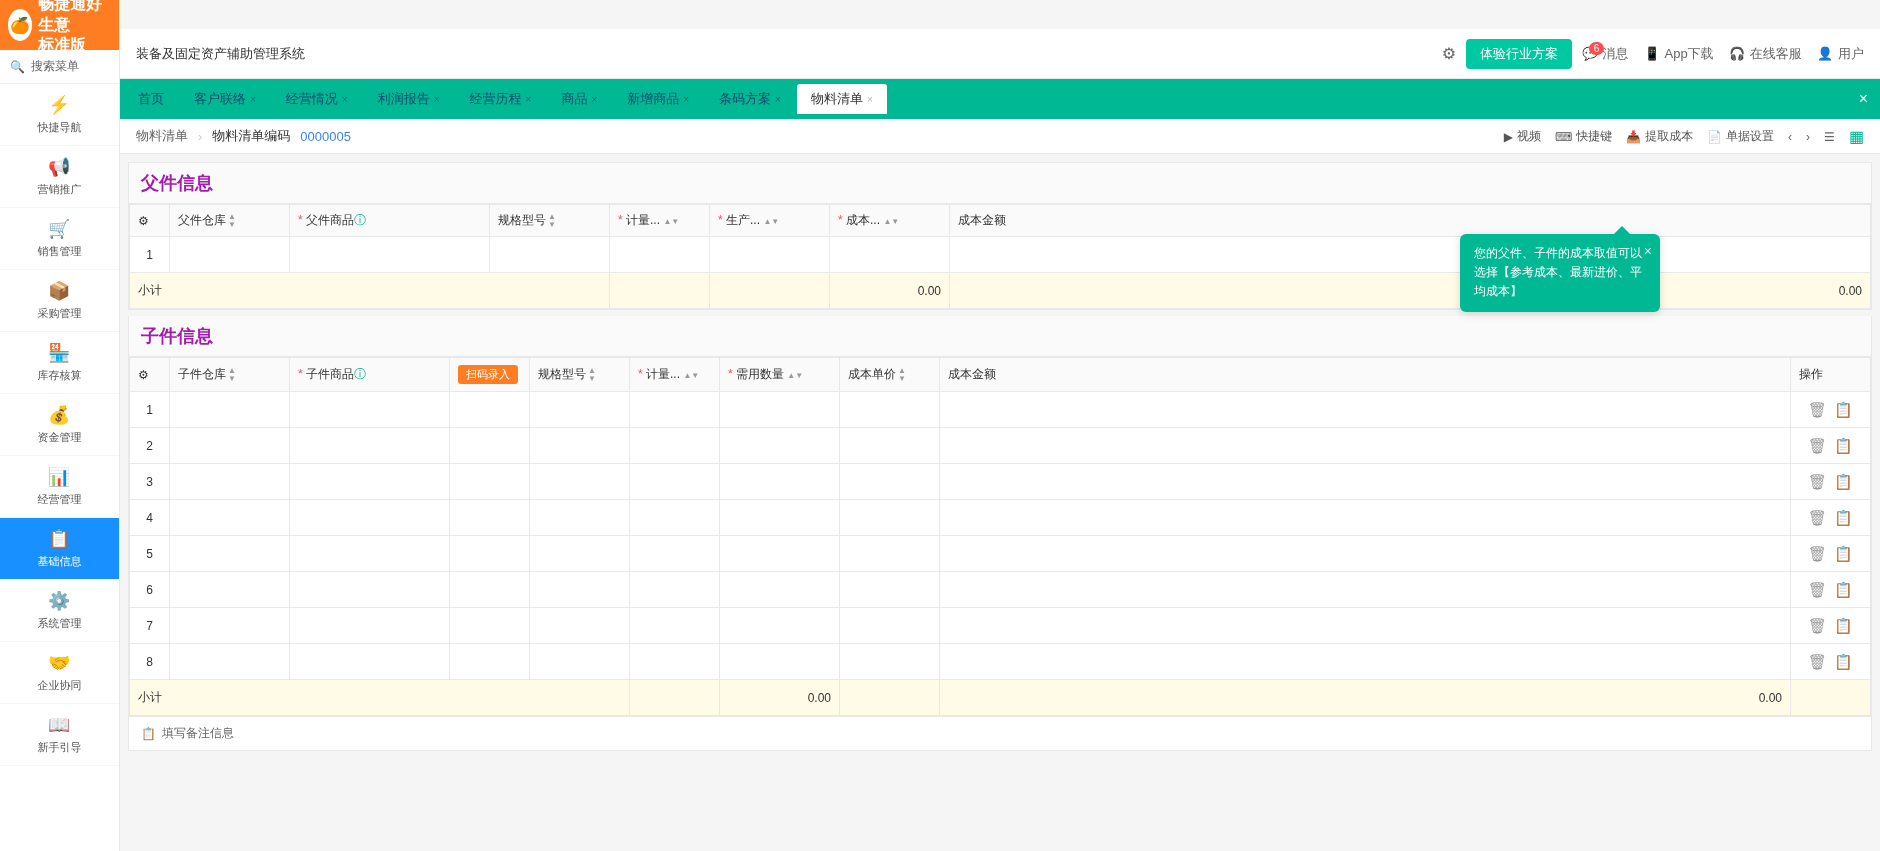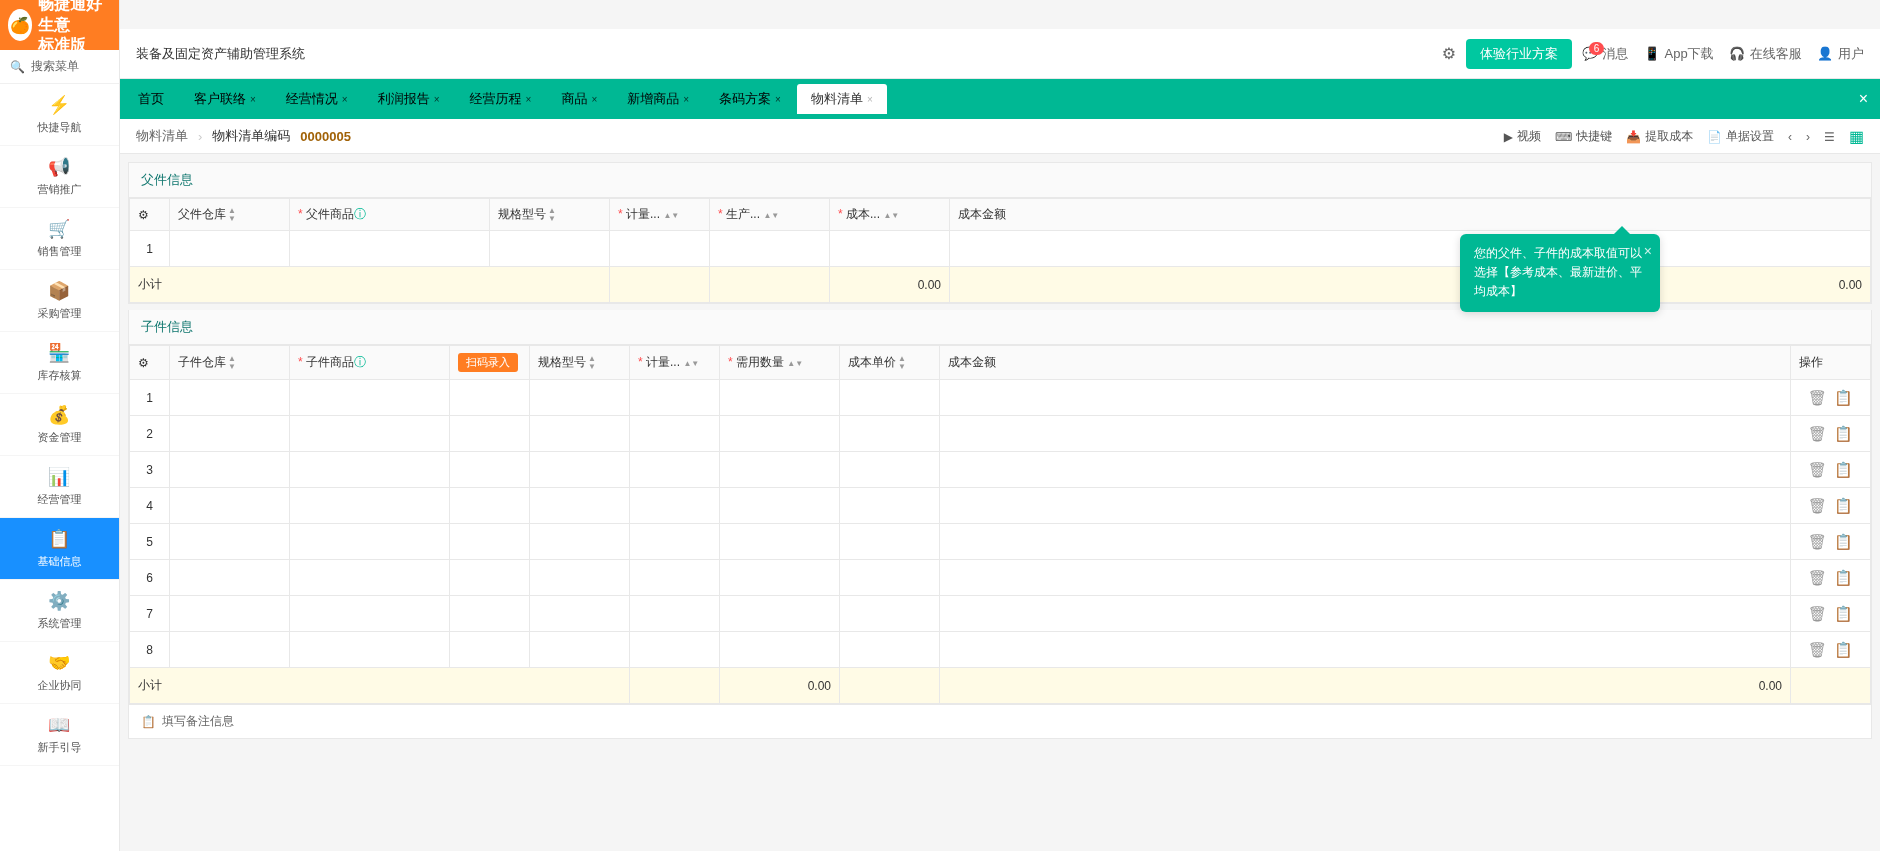--- a/index.html
+++ b/index.html
@@ -114,21 +114,21 @@
     .nav-tabs {
       background: #00b894;
       display: flex;
       align-items: center;
       height: 40px;
       padding: 0 4px;
       gap: 2px;
     }
     .nav-tab {
       padding: 6px 14px;
-      color: #000000;
+      color: #0c4a6e;
       cursor: pointer;
       font-size: 13px;
       border-radius: 3px 3px 0 0;
       white-space: nowrap;
       display: flex;
       align-items: center;
       gap: 4px;
     }
     .nav-tab.active { background: #fff; color: #333; }
     .nav-tab .close-x { font-size: 10px; color: inherit; opacity: 0.7; }
@@ -148,40 +148,40 @@
       background: #fff;
       padding: 8px 16px;
       display: flex;
       align-items: center;
       gap: 10px;
       border-bottom: 1px solid #e8e8e8;
     }
     .breadcrumb-item { color: #666; font-size: 13px; cursor: pointer; }
     .breadcrumb-item.active { color: #333; font-weight: 500; }
     .breadcrumb-sep { color: #ccc; }
-    .form-no { color: #a16207; font-size: 13px; font-weight: bold; }
+    .form-no { color: #3b82f6; font-size: 13px; }
     .action-btn {
       display: flex;
       align-items: center;
       gap: 4px;
       cursor: pointer;
       color: #555;
     }
 
     
     .section {
       background: #fff;
       margin: 8px 8px 0 8px;
       border: 1px solid #e8e8e8;
     }
     .section-title {
       padding: 8px 12px;
-      font-size: 13px;
-      font-weight: 400;
-      color: #0f766e;
+      font-size: 18px;
+      font-weight: 700;
+      color: #a21caf;
       background: #fafafa;
       border-bottom: 1px solid #e8e8e8;
     }
 
     
     .data-table {
       width: 100%;
       border-collapse: collapse;
     }
     .data-table th {

